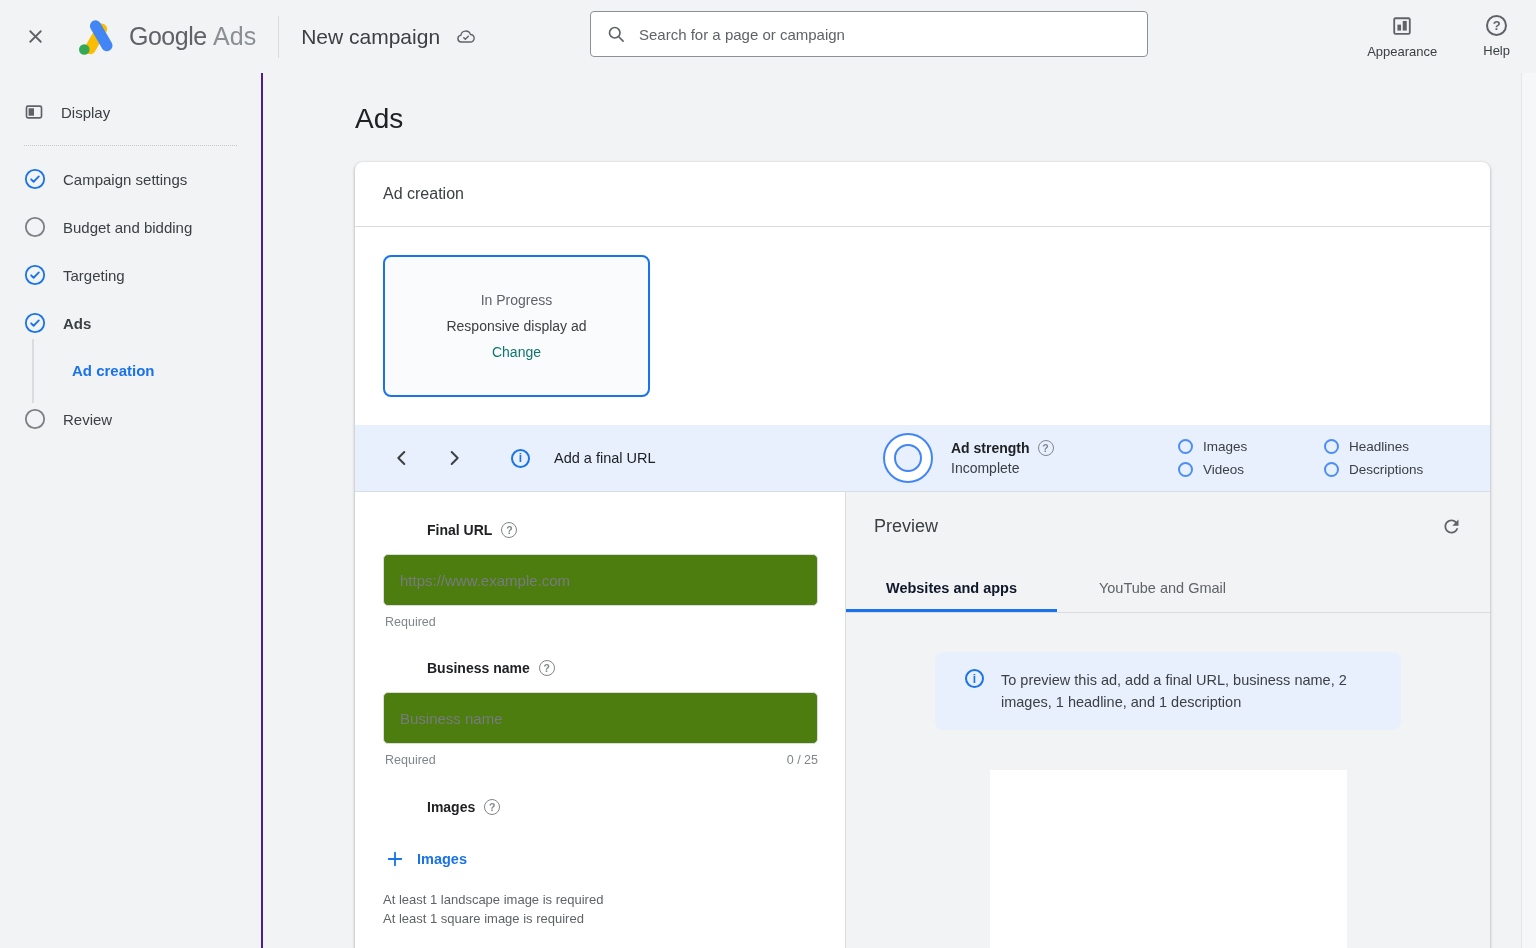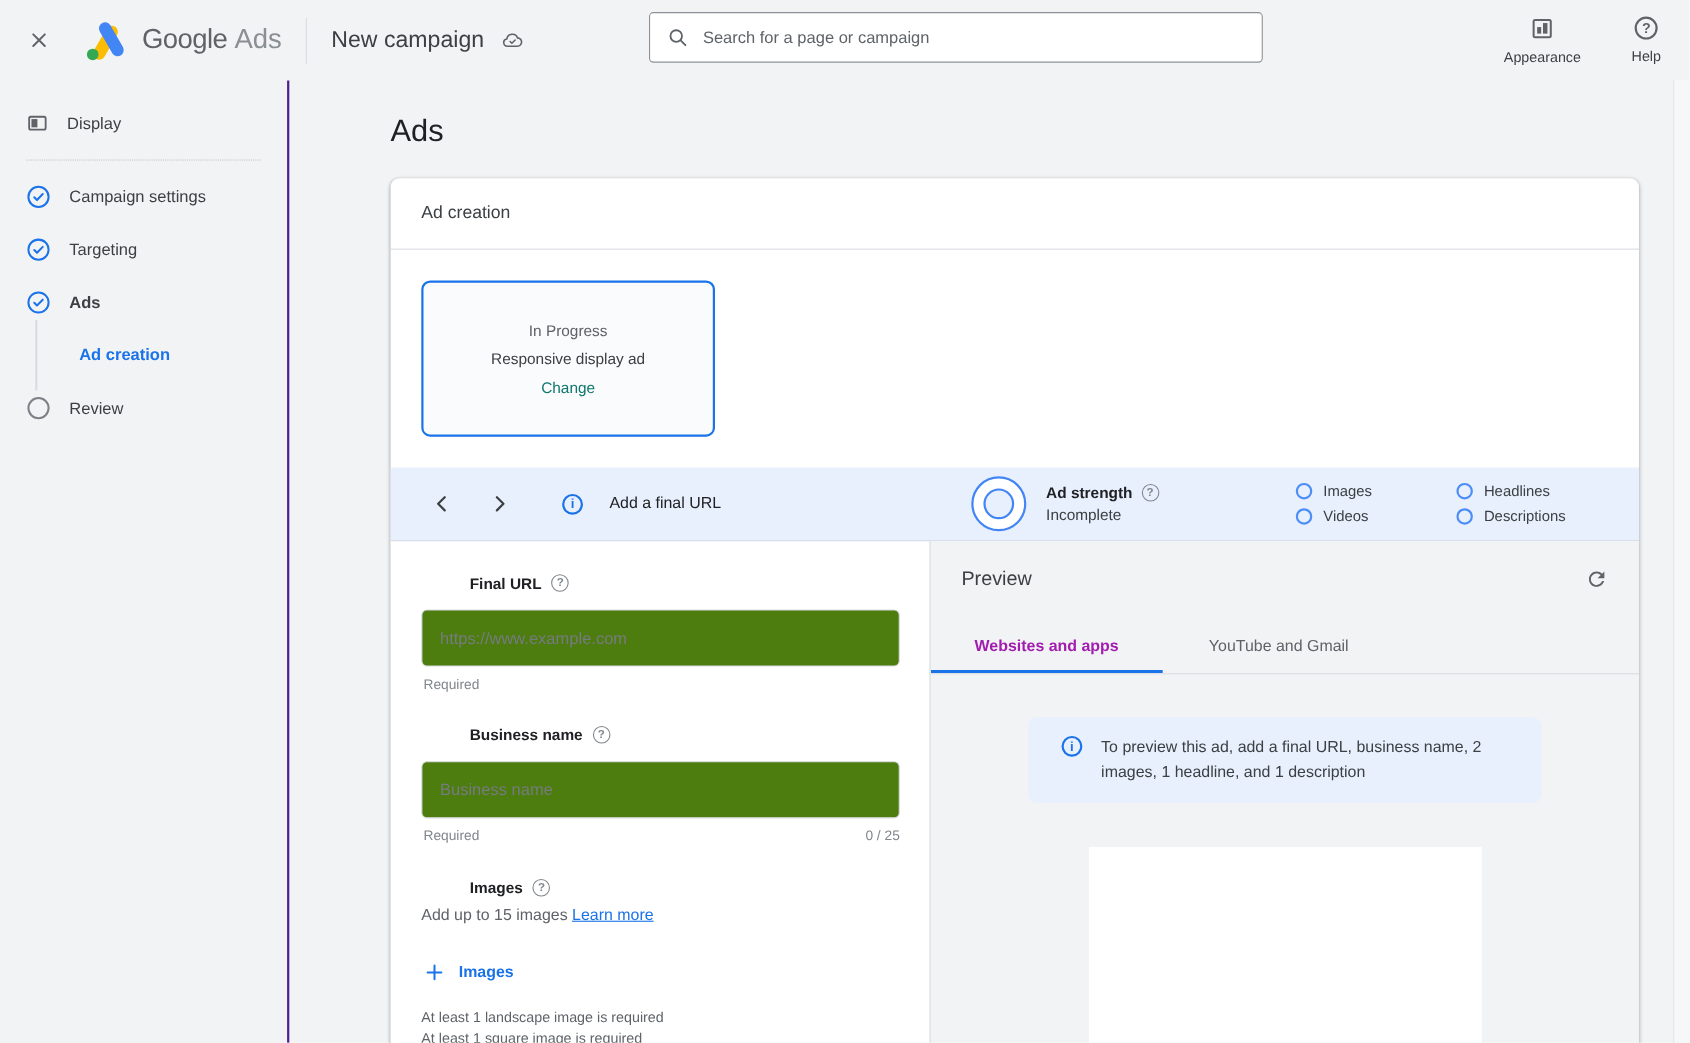--- a/index.html
+++ b/index.html
@@ -133,21 +133,21 @@
 
   .preview-panel {
     flex:1; background:#f1f3f4; border-left:1px solid #dadce0;
     padding:24px 28px; position:relative;
   }
   .preview-head { display:flex; justify-content:space-between; align-items:center; }
   .preview-title { font-size:18px; color:#3c4043; }
   .refresh-btn { cursor:pointer; display:flex; }
   .tabs { margin:43px -28px 0 -28px; border-bottom:1px solid #dadce0; display:flex; }
   .tab { width:211px; text-align:center; padding-bottom:16px; font-size:14.5px; color:#5f6368; cursor:pointer; }
-  .tab.active { color:#a21caf; font-weight:bold; box-shadow:inset 0 -3px 0 #1a73e8; }
+  .tab.active { color:#0f172a; font-weight:bold; box-shadow:inset 0 -3px 0 #1a73e8; }
   .notice {
     margin:39px auto 0 auto; width:466px; background:#e8f0fe; border-radius:8px;
     padding:17px 20px 17px 30px; display:flex; gap:17px; align-items:flex-start;
   }
   .notice-text { font-size:14.5px; color:#3c4043; line-height:22px; width:372px; }
   .preview-box { width:357px; height:330px; background:#fff; margin:40px auto 0 auto; }
 
   
   .qcircle {
     display:inline-flex; align-items:center; justify-content:center;
@@ -240,20 +240,28 @@
     <div class="nav-row">
       <span>
         <svg viewBox="0 0 24 24" width="22" height="22">
             <circle cx="12" cy="12" r="10" fill="none" stroke="#1a73e8" stroke-width="2"></circle>
             <path d="M7.8 12.3l2.7 2.7 5.7-5.8" fill="none" stroke="#1a73e8" stroke-width="2" stroke-linecap="round" stroke-linejoin="round"></path>
           </svg>
       </span>
       <span class="nav-label">Campaign settings</span>
     </div>
 
+    <div class="nav-row">
+      <span>
+        <svg viewBox="0 0 24 24" width="22" height="22">
+            <circle cx="12" cy="12" r="10" fill="none" stroke="#7d8186" stroke-width="2"></circle>
+          </svg>
+      </span>
+      <span class="nav-label">Budget and bidding</span>
+    </div>
 
     <div class="nav-row">
       <span>
         <svg viewBox="0 0 24 24" width="22" height="22">
             <circle cx="12" cy="12" r="10" fill="none" stroke="#1a73e8" stroke-width="2"></circle>
             <path d="M7.8 12.3l2.7 2.7 5.7-5.8" fill="none" stroke="#1a73e8" stroke-width="2" stroke-linecap="round" stroke-linejoin="round"></path>
           </svg>
       </span>
       <span class="nav-label">Targeting</span>
     </div>
@@ -370,24 +378,20 @@
               <span class="helper">Required</span>
               <span class="counter">0 / 25</span>
             </div>
           </div>
 
           <div class="group-images">
             <div class="field-label">
               <span>Images</span>
               <span class="qcircle">?</span>
             </div>
-            <div class="images-subtitle">
-              <span>Add up to 15 images</span>
-              <a href="#">Learn more</a>
-            </div>
             <button class="add-images-btn">
               <span>
                 <svg viewBox="0 0 24 24" width="20" height="20">
                     <path d="M12 4.5v15M4.5 12h15" stroke="#1a73e8" stroke-width="2.2" stroke-linecap="round"></path>
                   </svg>
               </span>
               <span class="btn-label">Images</span>
             </button>
             <div class="img-reqs">
               <div>At least 1 landscape image is required</div>

